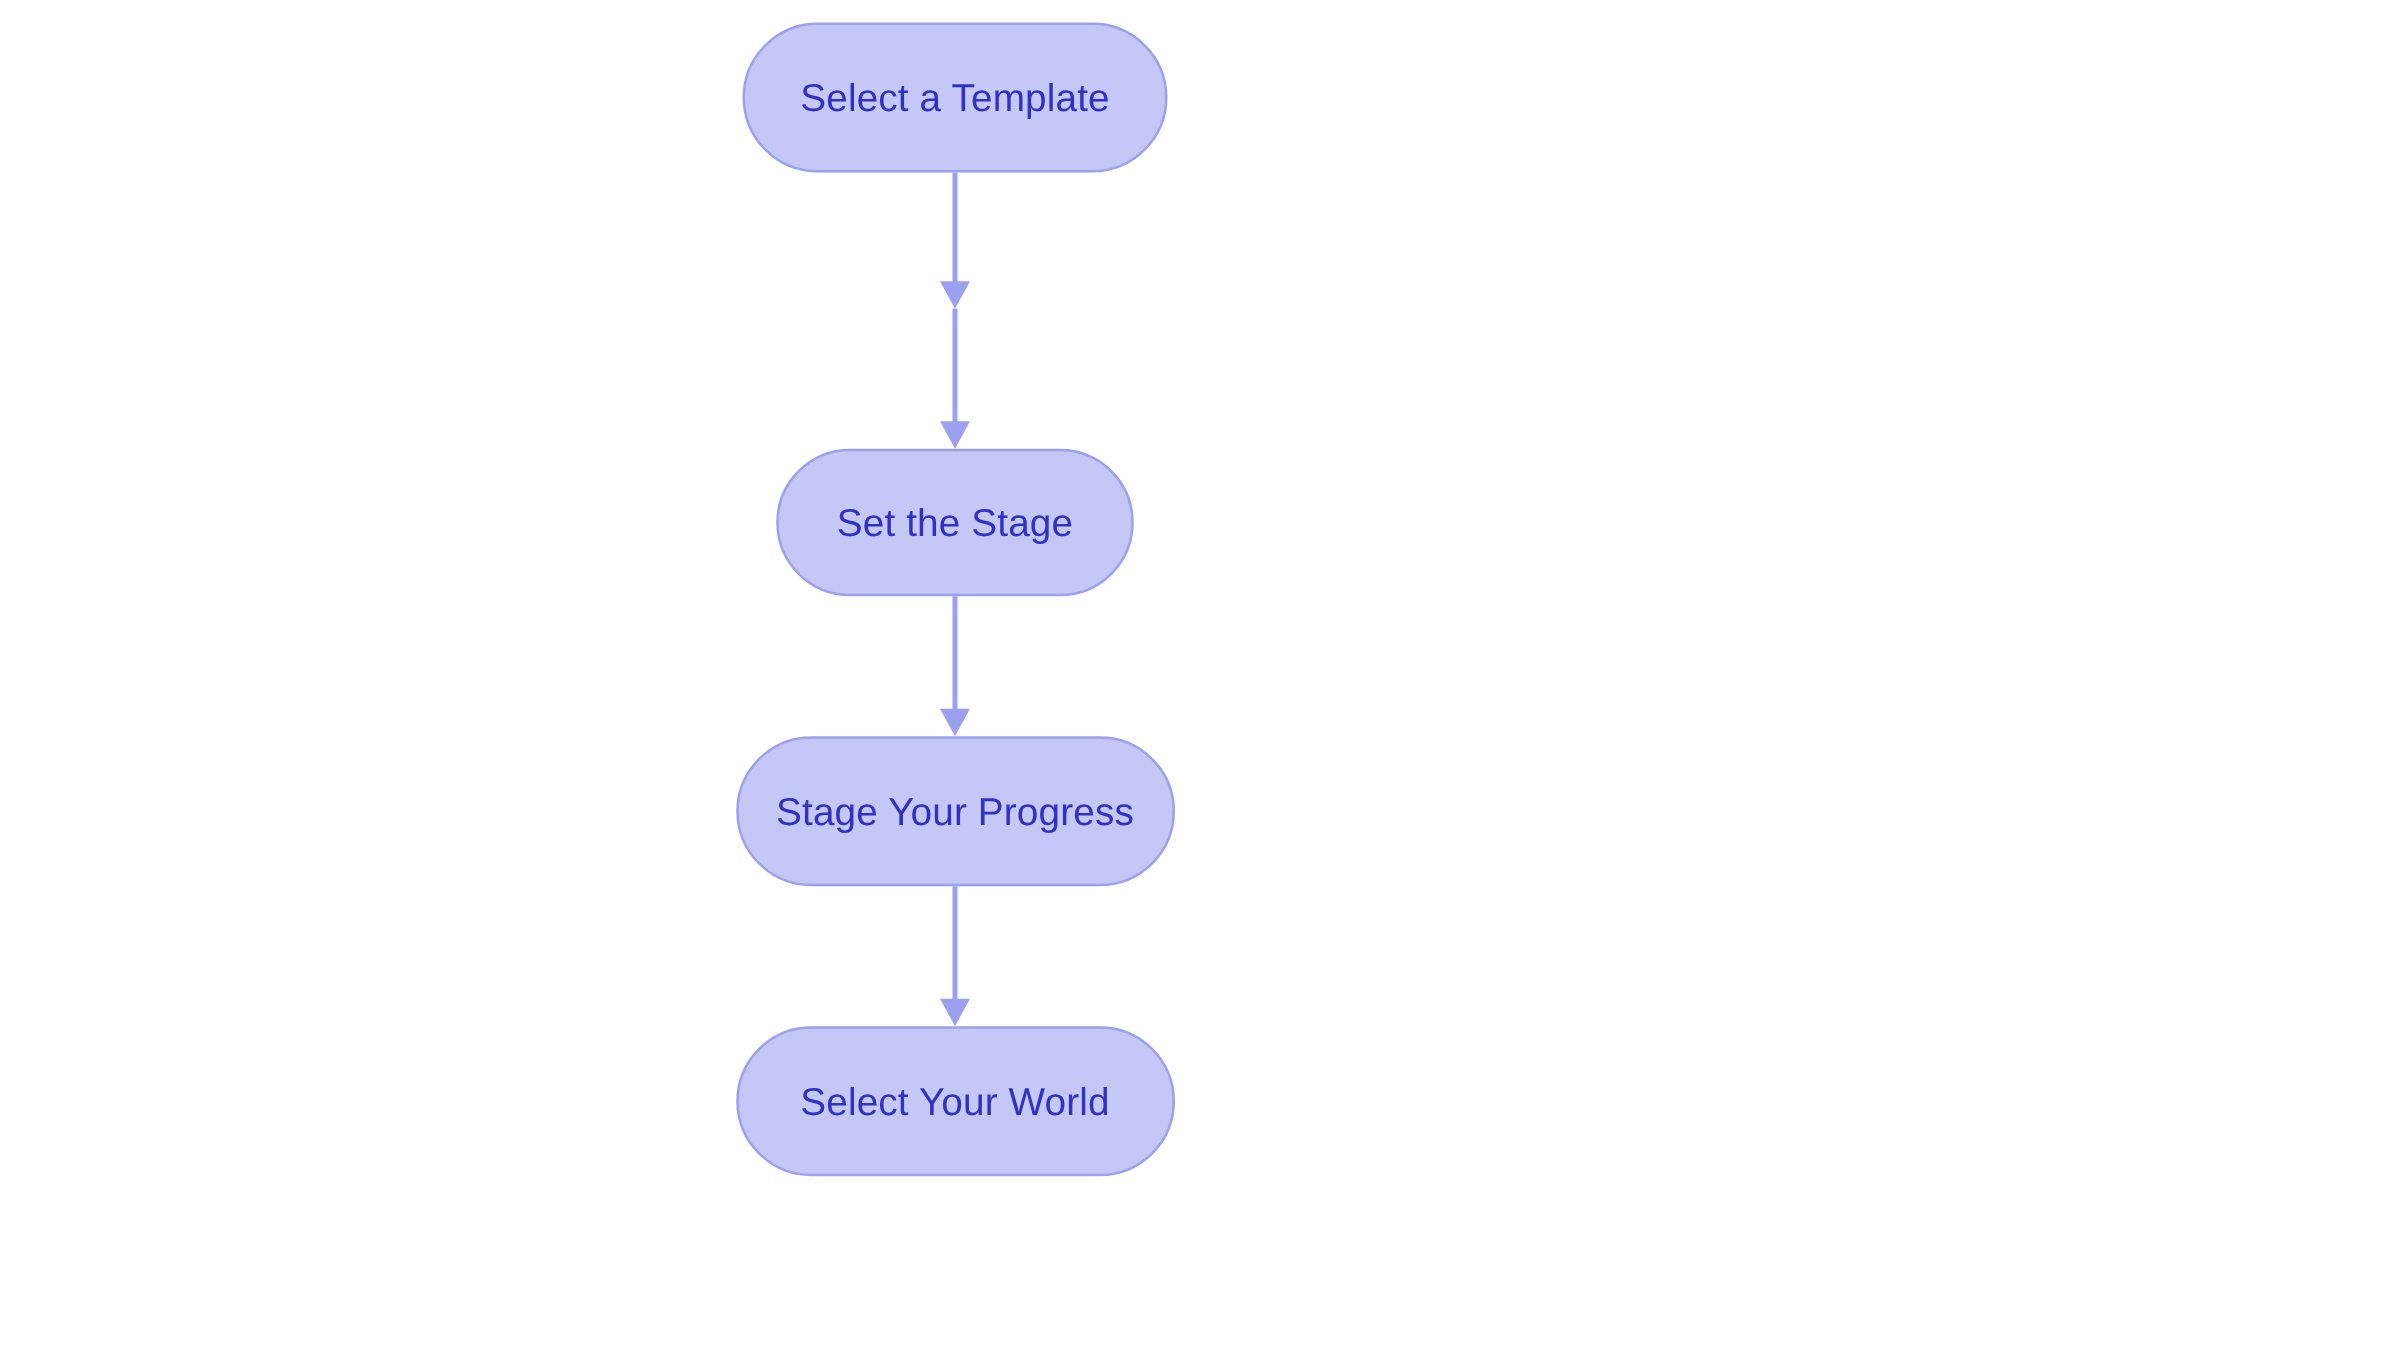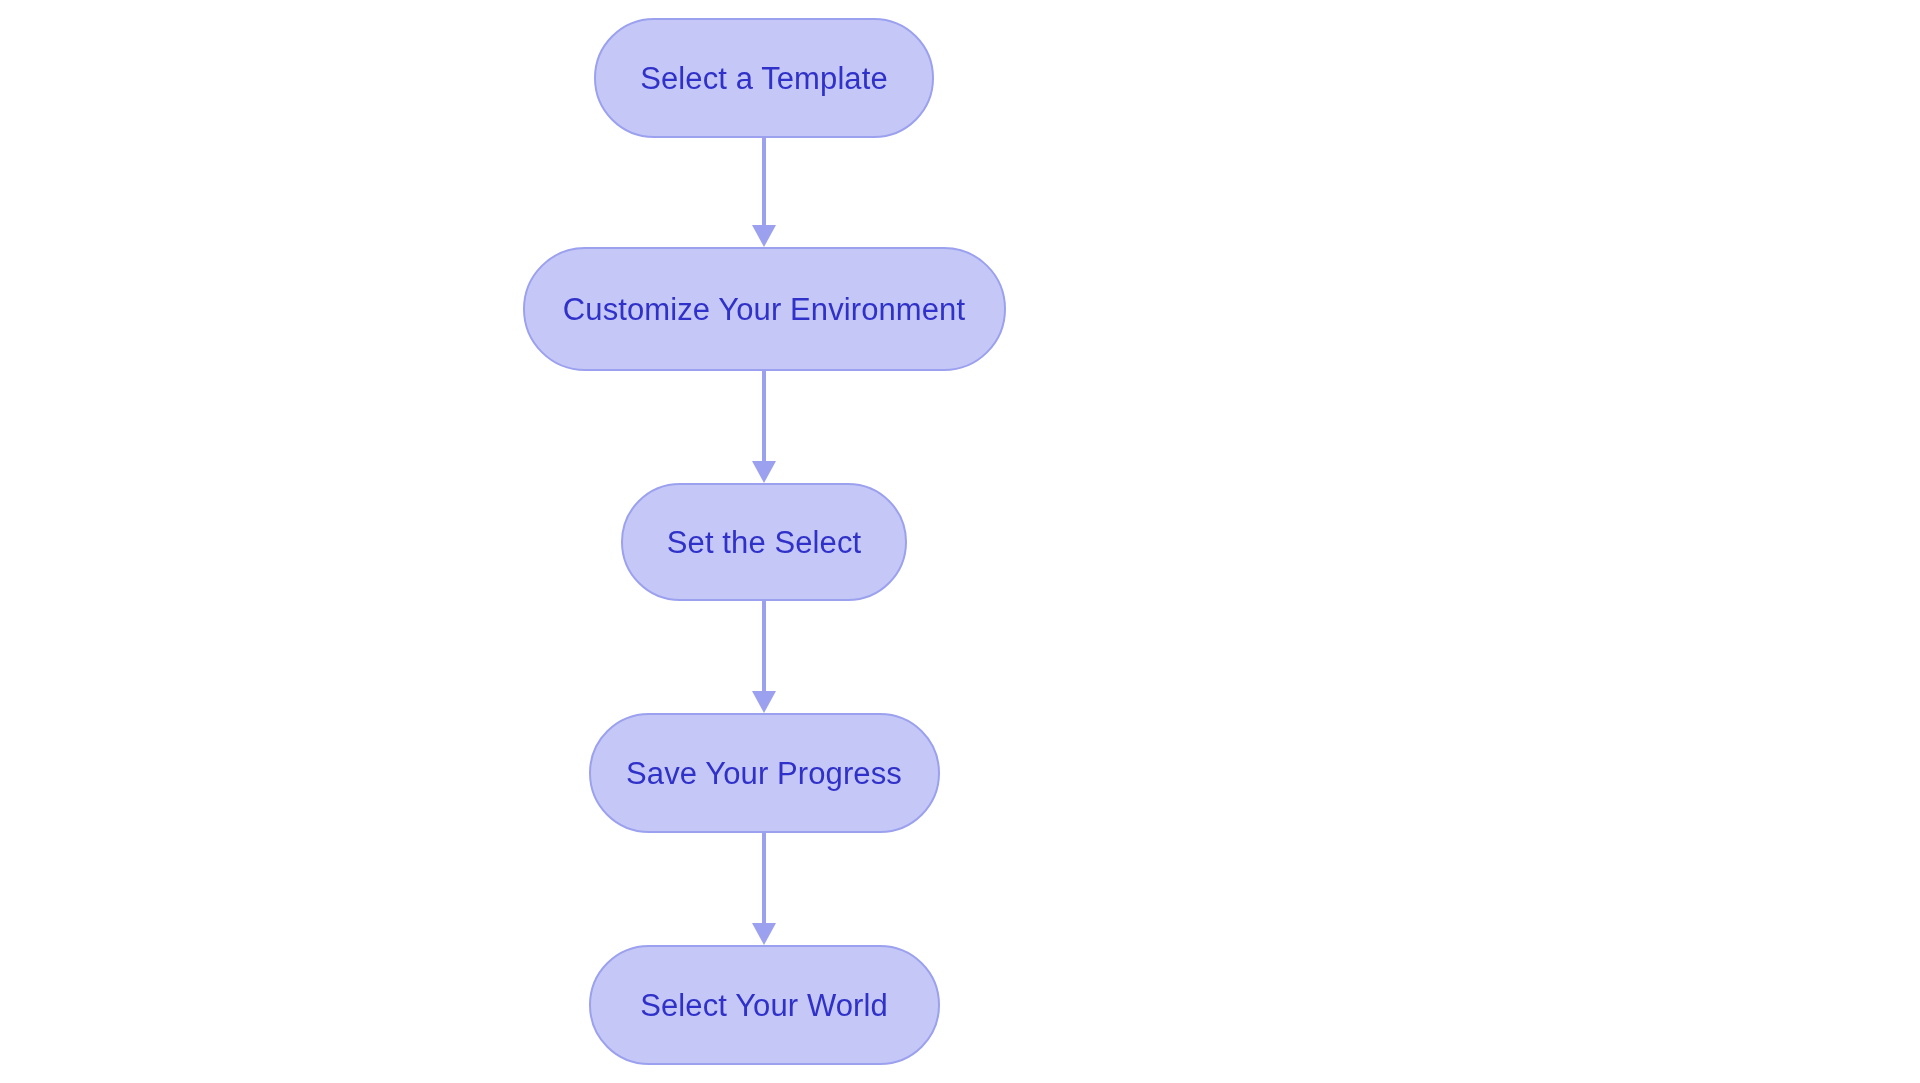--- a/index.html
+++ b/index.html
@@ -79,40 +79,37 @@
 
     <div class="node" style="width:340px;height:120px;">
       <span class="node-label">Select a Template</span>
     </div>
 
     <div class="connector" style="height:109px;">
       <div class="connector-stem"></div>
       <div class="connector-head"></div>
     </div>
 
-    <div class="node" style="width:483px;height:124px;">
-      <span class="node-label">Customize Your Environment</span>
-    </div>
 
     <div class="connector" style="height:112px;">
       <div class="connector-stem"></div>
       <div class="connector-head"></div>
     </div>
 
     <div class="node" style="width:286px;height:118px;">
-      <span class="node-label">Set the Select</span>
+      <span class="node-label">Set the Stage</span>
     </div>
 
     <div class="connector" style="height:112px;">
       <div class="connector-stem"></div>
       <div class="connector-head"></div>
     </div>
 
     <div class="node" style="width:351px;height:120px;">
-      <span class="node-label">Save Your Progress</span>
+      <span class="node-label">Stage Your Progress</span>
     </div>
 
     <div class="connector" style="height:112px;">
       <div class="connector-stem"></div>
       <div class="connector-head"></div>
     </div>
 
     <div class="node" style="width:351px;height:120px;">
       <span class="node-label">Select Your World</span>
     </div>

